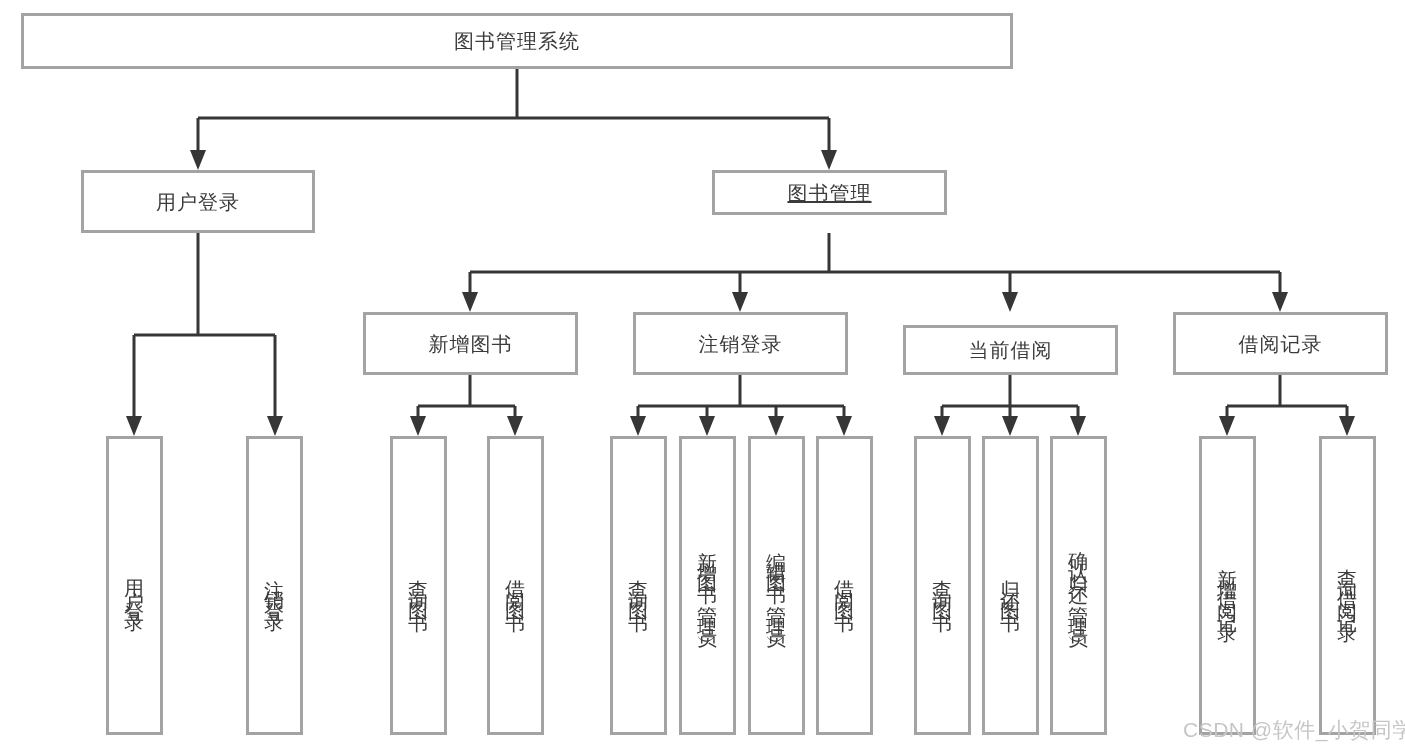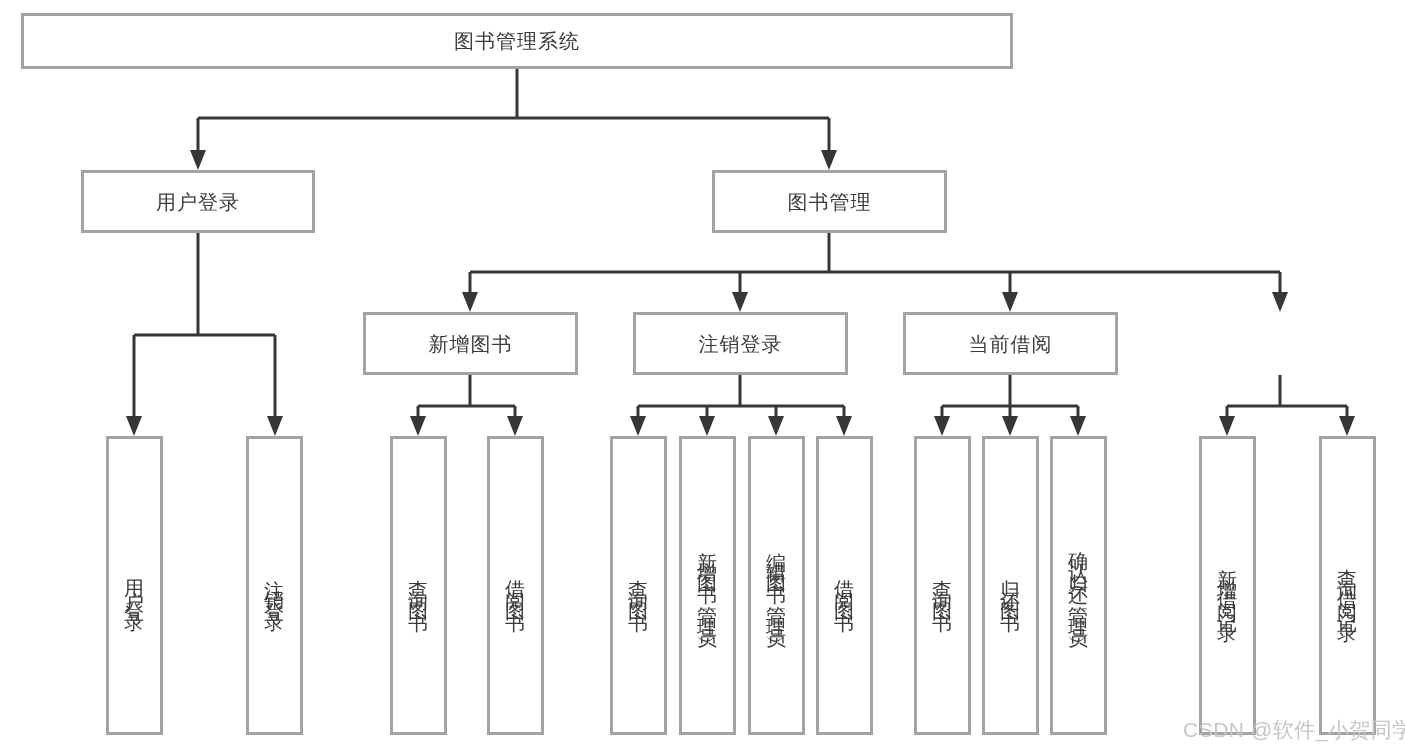--- a/index.html
+++ b/index.html
@@ -80,32 +80,35 @@
     </g>
   </svg>
 
   <div class="box" style="left:21px; top:13px; width:992px; height:56px;">
     <span class="hlabel">图书管理系统</span>
   </div>
 
   <div class="box" style="left:81px; top:170px; width:234px; height:63px;">
     <span class="hlabel">用户登录</span>
   </div>
-  <div class="box" style="left:712px; top:170px; width:235px; height:63px;">
+  <div class="box" style="left:712px; top:170px; width:235px; height:45px;text-decoration:underline;">
     <span class="hlabel">图书管理</span>
   </div>
 
   <div class="box" style="left:363px; top:312px; width:215px; height:63px;">
     <span class="hlabel">新增图书</span>
   </div>
   <div class="box" style="left:633px; top:312px; width:215px; height:63px;">
     <span class="hlabel">注销登录</span>
   </div>
-  <div class="box" style="left:903px; top:312px; width:215px; height:63px;">
+  <div class="box" style="left:903px; top:325px; width:215px; height:50px;">
     <span class="hlabel">当前借阅</span>
+  </div>
+  <div class="box" style="left:1173px; top:312px; width:215px; height:63px;">
+    <span class="hlabel">借阅记录</span>
   </div>
 
   <div class="box leaf" style="left:106px;">
     <span class="vlabel">用户登录</span>
   </div>
   <div class="box leaf" style="left:246px;">
     <span class="vlabel">注销登录</span>
   </div>
 
   <div class="box leaf" style="left:390px;">

